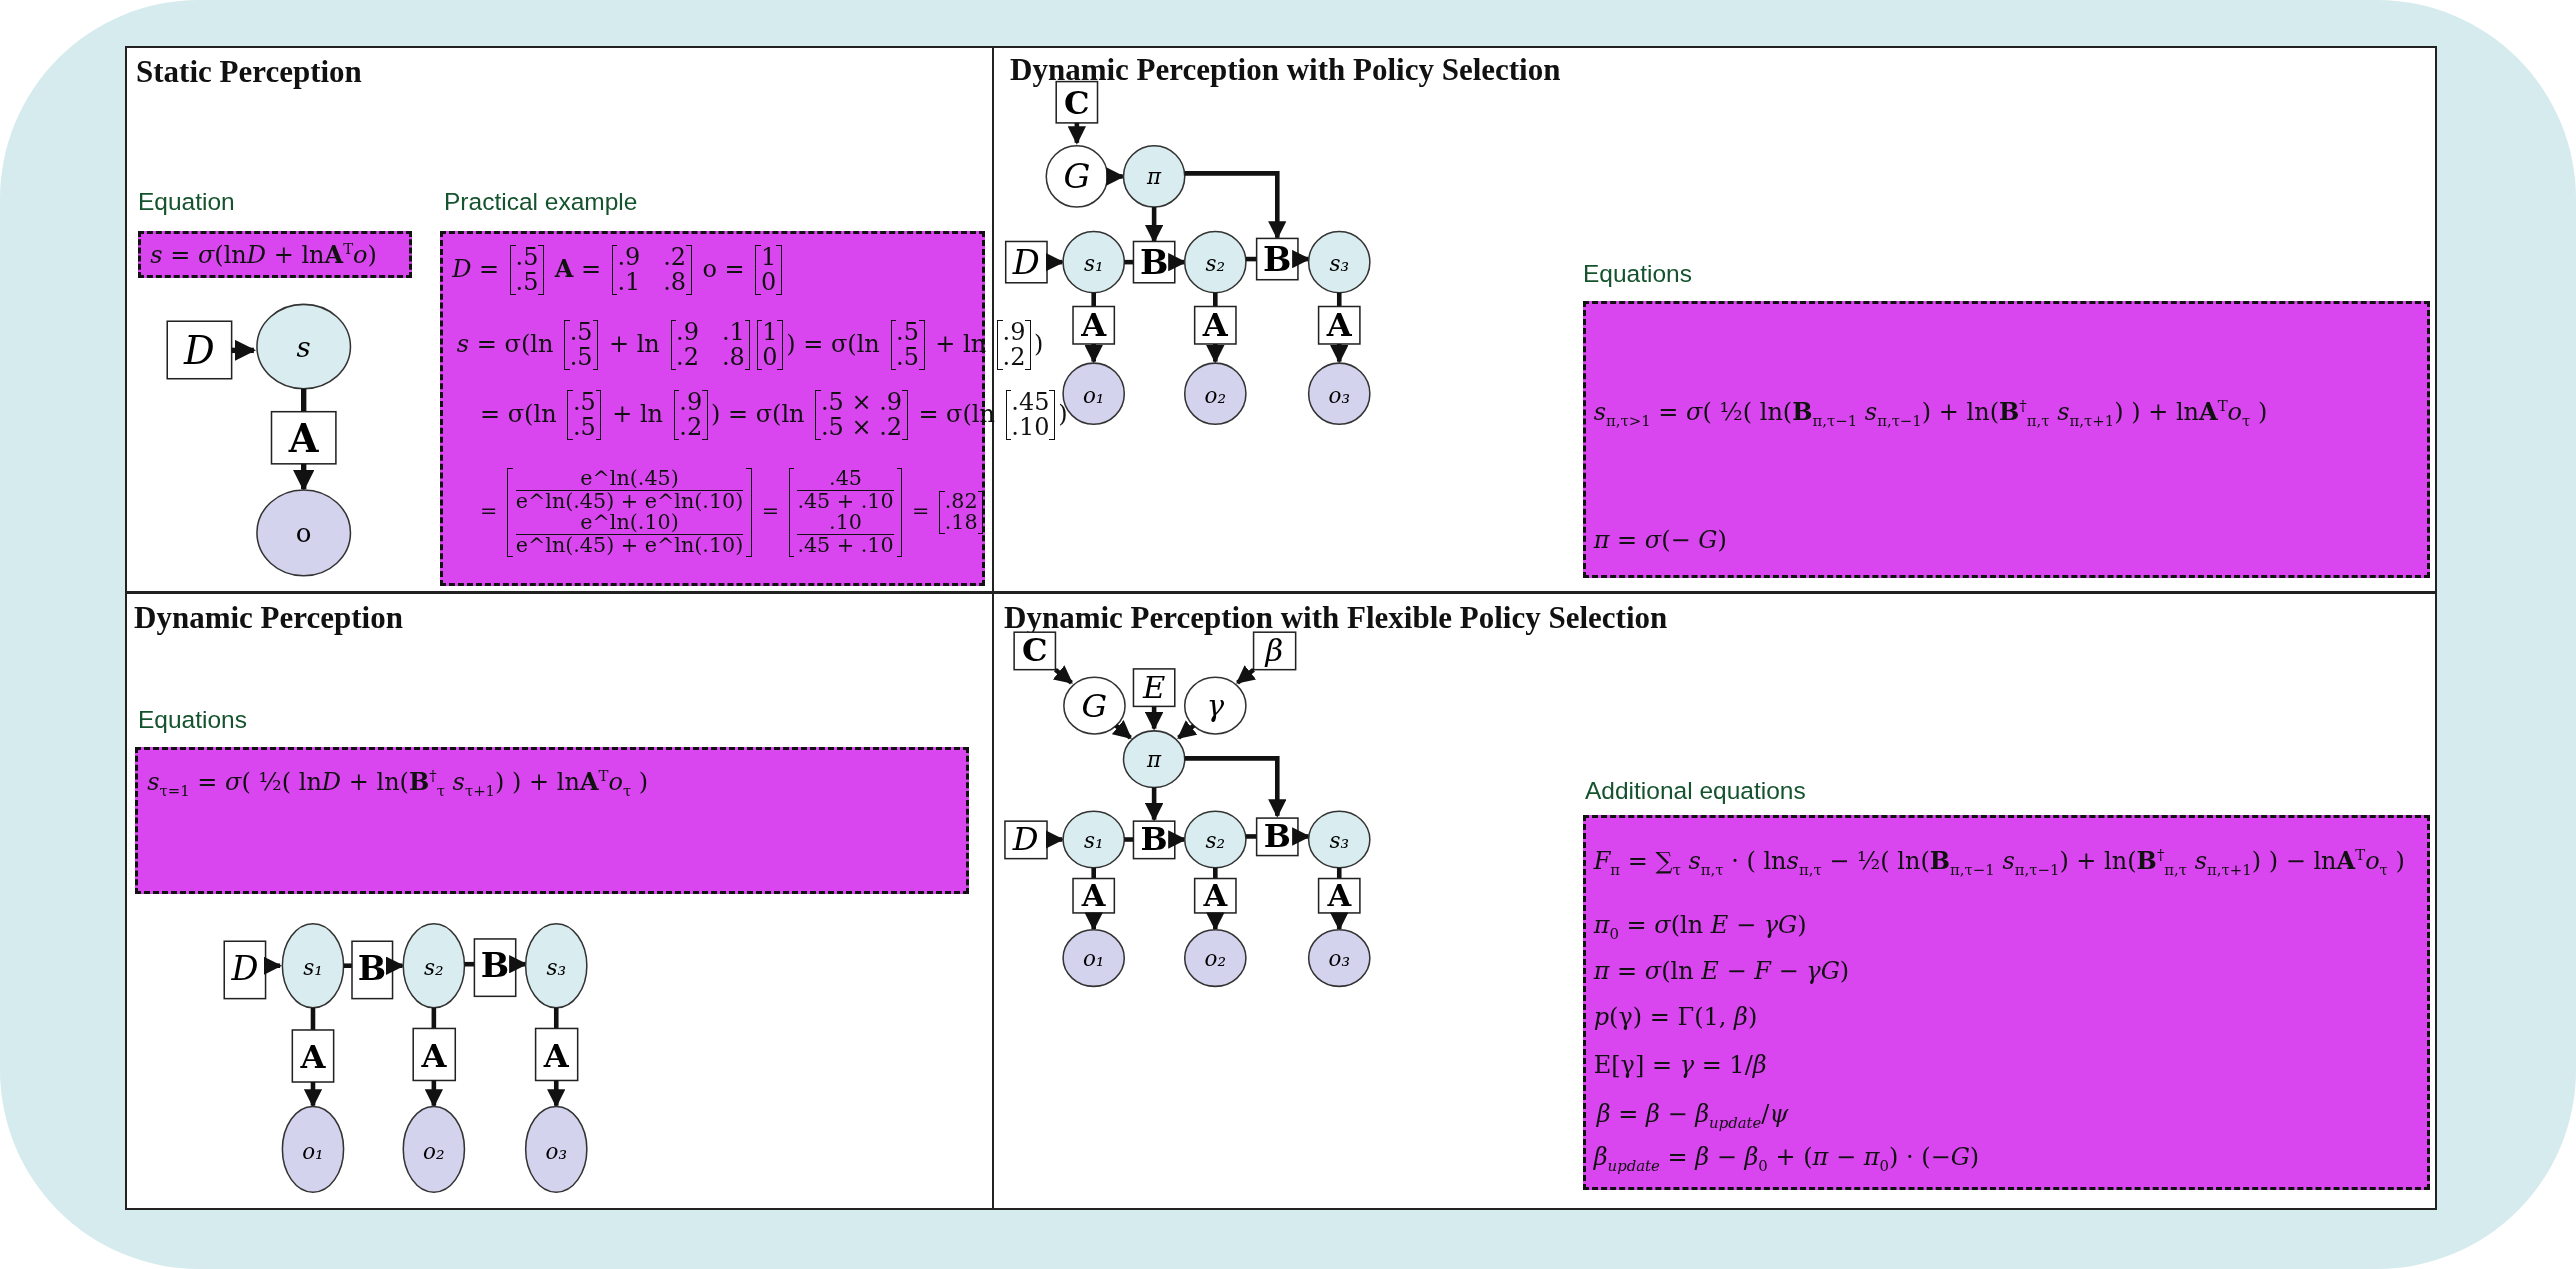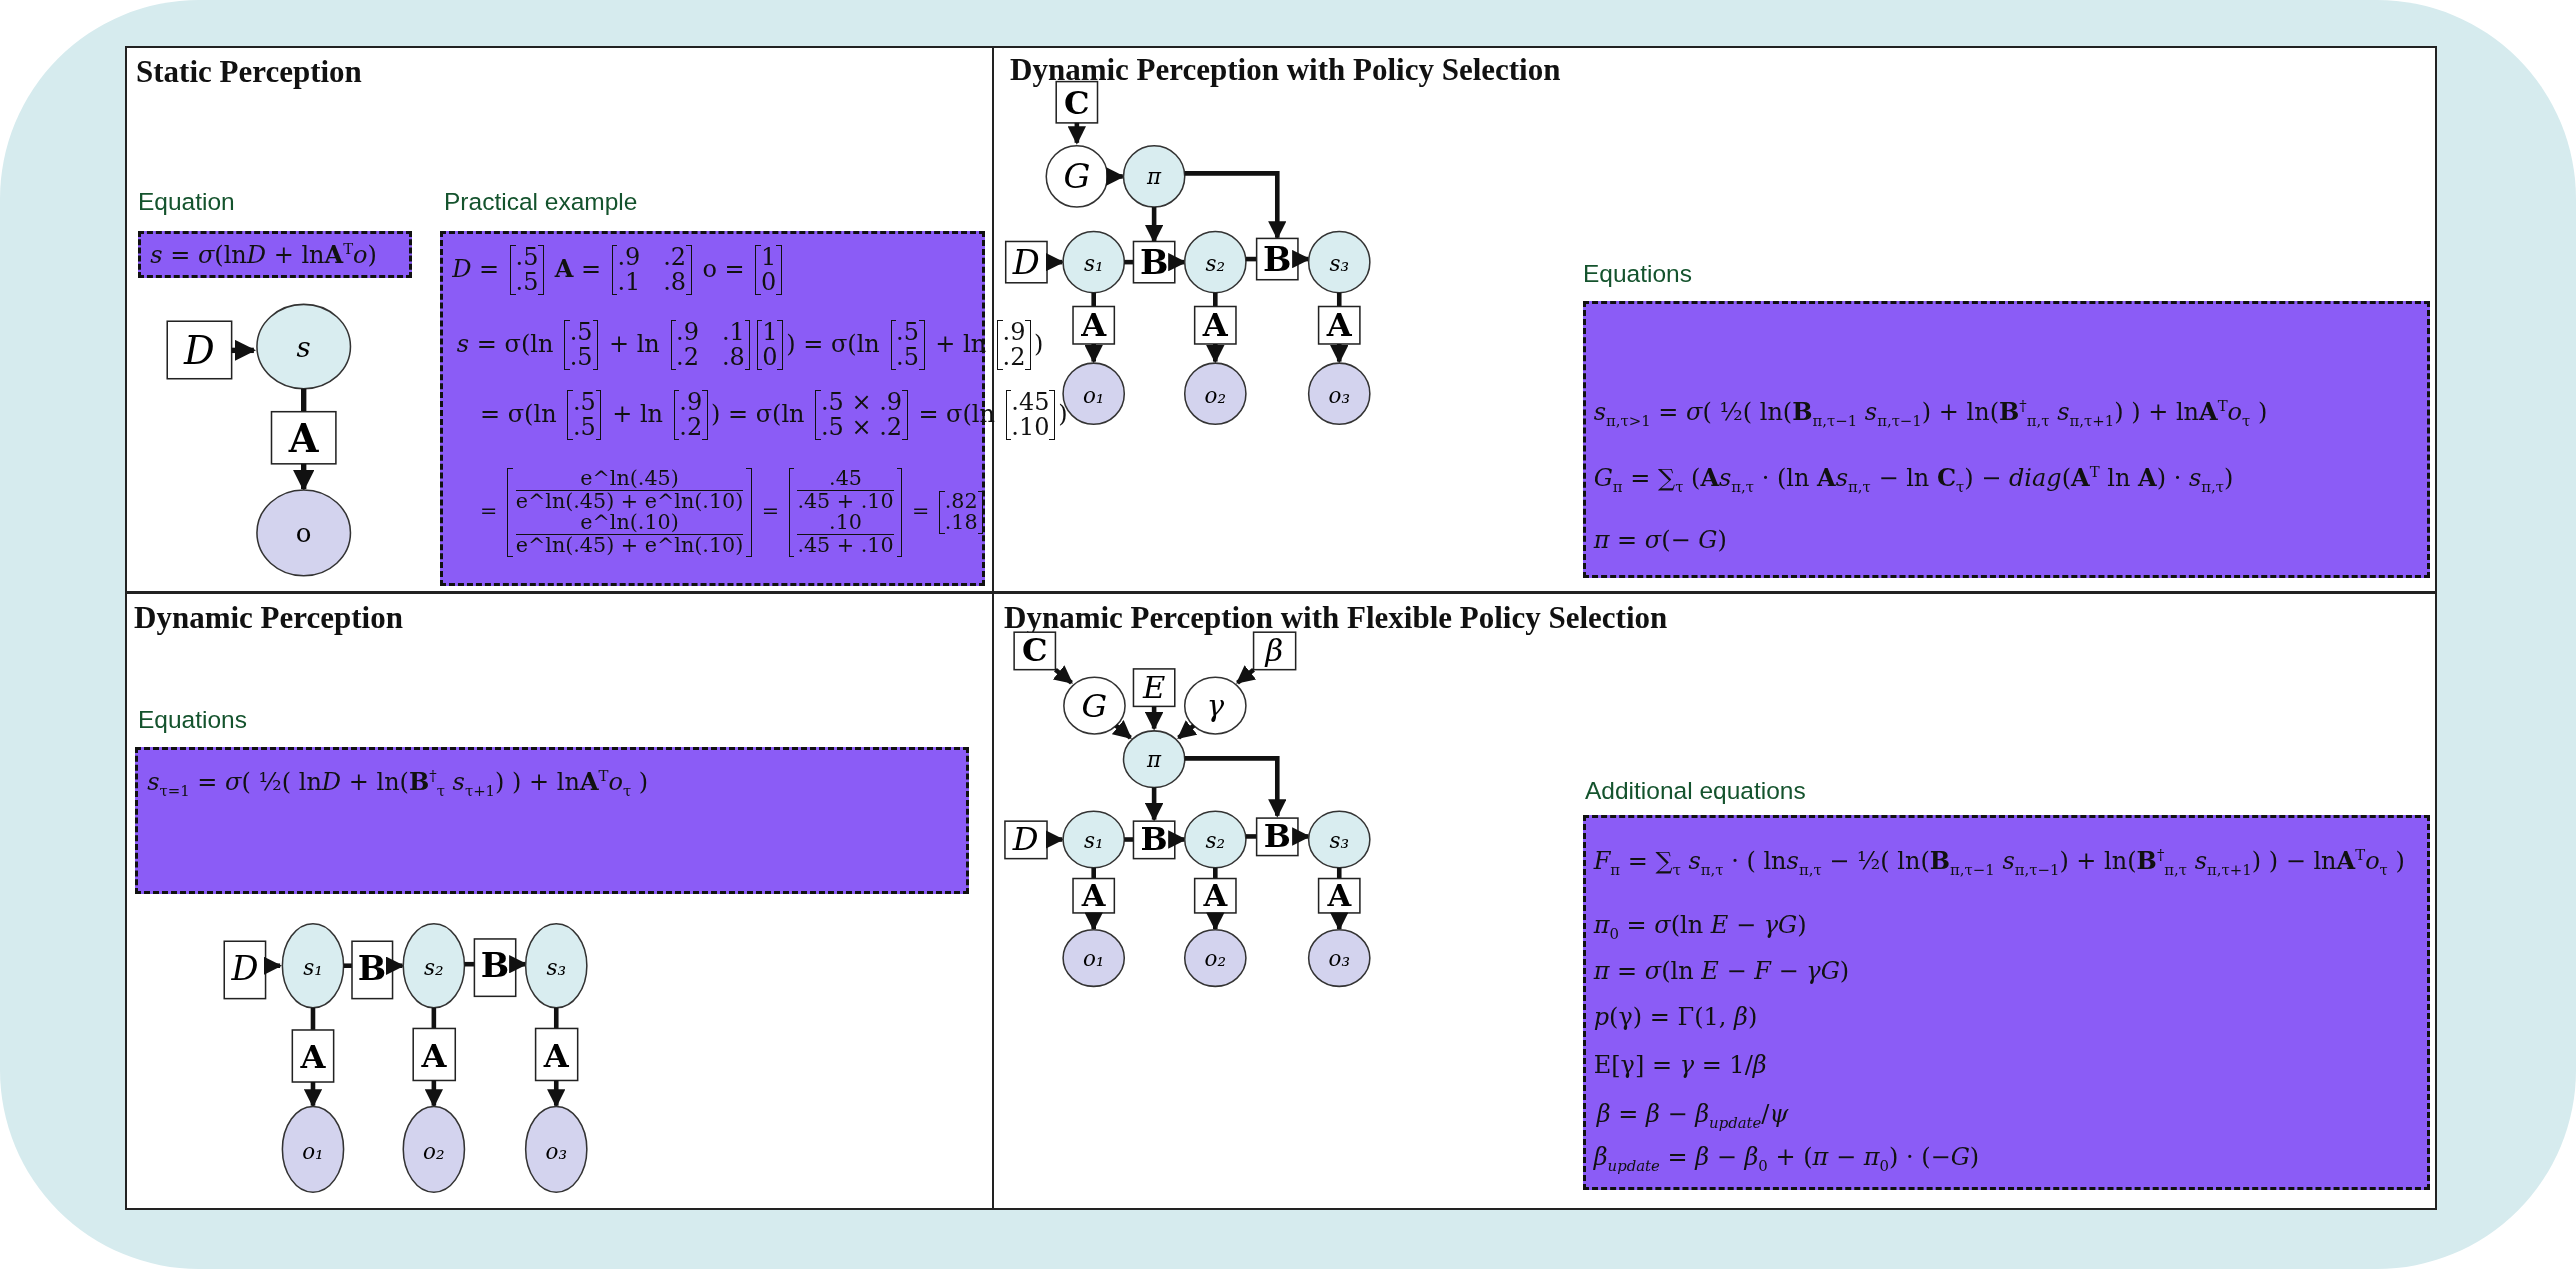--- a/index.html
+++ b/index.html
@@ -3,21 +3,21 @@
 <meta charset="utf-8">
 <style>
   html, body { margin:0; padding:0; }
   body { width:2576px; height:1269px; background:#ffffff; position:relative; overflow:hidden; font-family:"Liberation Sans", sans-serif; }
   .bg-shape { position:absolute; left:0; top:0; width:2576px; height:1269px; background:#d6ebee; border-radius:199px; }
   .frame { position:absolute; left:125px; top:46px; width:2312px; height:1164px; background:#fff; border:2.3px solid #222; box-sizing:border-box; }
   .vdiv { position:absolute; left:992px; top:46px; width:2.3px; height:1164px; background:#222; }
   .hdiv { position:absolute; left:125px; top:591px; width:2312px; height:3.1px; background:#222; }
   .ptitle { position:absolute; font-family:Liberation Serif, serif; font-weight:bold; font-size:31px; color:#111; white-space:nowrap; }
   .label { position:absolute; font-family:"Liberation Sans", sans-serif; font-size:24.5px; color:#14532d; white-space:nowrap; }
-  .dash { position:absolute; border:3.1px dashed #111; box-sizing:border-box; background:#8b5cf6; }
+  .dash { position:absolute; border:3.1px dashed #111; box-sizing:border-box; background:#d946ef; }
   .eq { position:absolute; font-family:"DejaVu Serif", serif; font-size:24px; color:#111; white-space:nowrap; }
   .eq b { font-weight:bold; }
   .eq i { font-style:italic; }
   .eq sub, .eq sup { font-size:0.62em; }
   svg.diag { position:absolute; overflow:visible; }
   svg text { font-family:"DejaVu Serif", serif; }
   .mat { display:inline-block; vertical-align:middle; border-left:1.5px solid #111; border-right:1.5px solid #111; padding:0 4.6px; line-height:1.05; text-align:center; margin:0 3.1px; position:relative; }
   .mat::before, .mat::after { content:""; position:absolute; width:4.6px; top:0; bottom:0; border-top:1.5px solid #111; border-bottom:1.5px solid #111; }
   .mat::before { left:0; } .mat::after { right:0; }
   .mat span { display:block; }
@@ -169,23 +169,20 @@
     <line x1="450" y1="409" x2="450" y2="432" stroke="#111" stroke-width="6" marker-end="url(#ah2)"></line>
     <ellipse cx="450" cy="474" rx="40" ry="40" fill="#d3d3ee" stroke="#333" stroke-width="2"></ellipse>
     <text x="450" y="486" font-size="28" font-style="italic" text-anchor="middle">o₃</text>
   </g>
 </svg>
 
 <div class="label" style="left:1583px; top:260px;">Equations</div>
 <div class="dash" style="left:1583px; top:301px; width:847px; height:277px;">
   <div class="eq" style="left:7.7px; top:93px;">
     <i>s</i><sub>π,τ&gt;1</sub> = <i>σ</i>( ½( ln(<b>B</b><sub>π,τ−1</sub> <i>s</i><sub>π,τ−1</sub>) + ln(<b>B</b><sup>†</sup><sub>π,τ</sub> <i>s</i><sub>π,τ+1</sub>) ) + ln<b>A</b><sup>T</sup><i>o</i><sub>τ</sub> )
-  </div>
-  <div class="eq" style="left:7.7px; top:159px;">
-    <i>G</i><sub>π</sub> = ∑<sub>τ</sub> (<b>A</b><i>s</i><sub>π,τ</sub> · (ln <b>A</b><i>s</i><sub>π,τ</sub> − ln <b>C</b><sub>τ</sub>) − <i>diag</i>(<b>A</b><sup>T</sup> ln <b>A</b>) · <i>s</i><sub>π,τ</sub>)
   </div>
   <div class="eq" style="left:7.7px; top:222px;">
     <i>π</i> = <i>σ</i>(− <i>G</i>)
   </div>
 </div>
 
 <div class="ptitle" style="left:134px; top:600px;">Dynamic Perception</div>
 <div class="label" style="left:138px; top:706px;">Equations</div>
 <div class="dash" style="left:135px; top:747px; width:834px; height:147px;">
   <div class="eq" style="left:9.2px; top:17px;">

